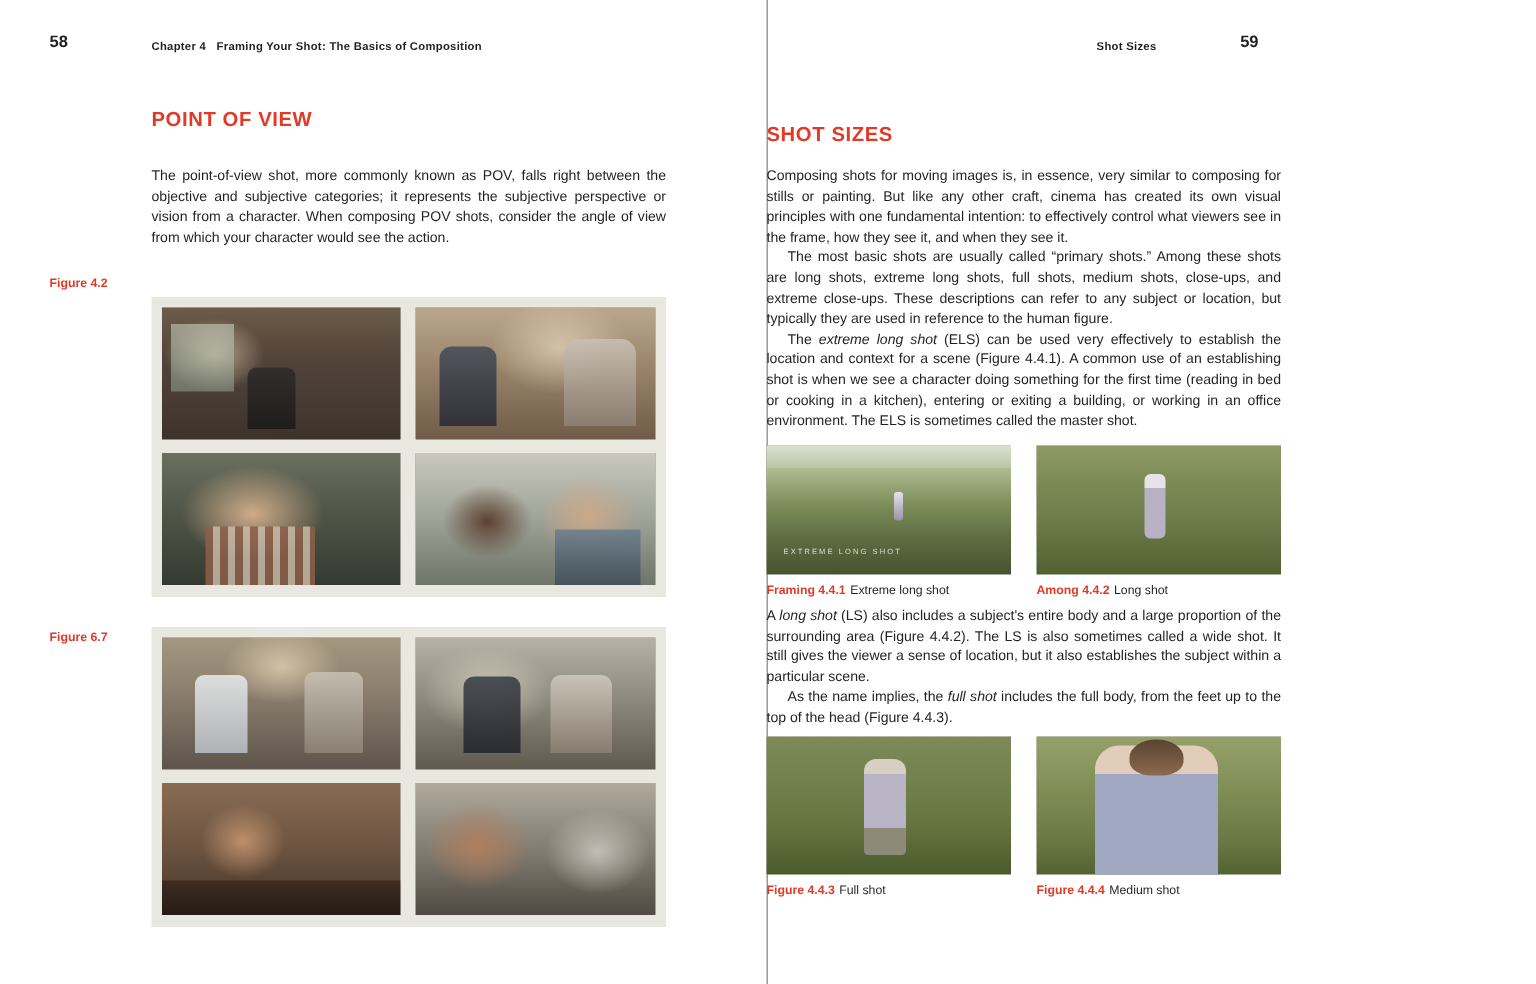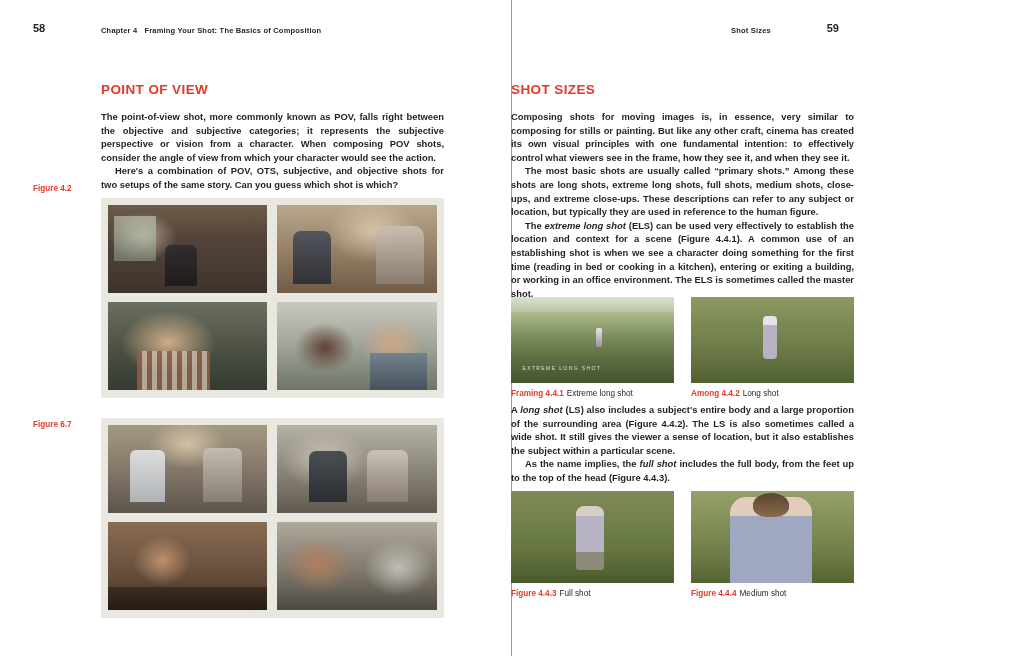--- a/index.html
+++ b/index.html
@@ -60,32 +60,32 @@
 
   
   h1.section {
     position: absolute;
     margin: 0;
     font-size: 13.5px;
     font-weight: bold;
     letter-spacing: 0.4px;
     color: #e23a28;
   }
-  .left h1.section { left: 101px; top: 82px; }
+  .left h1.section { left: 101px; top: 72px; }
   .right h1.section { left: 587px; top: 82px; }
 
   
   .col {
     position: absolute;
     font-size: 9.4px;
     line-height: 13.6px;
     text-align: justify;
     color: #231f20;
   }
-  .col p { margin: 0; font-weight: bold; }
+  .col p { margin: 0; }
   .col p.indent { text-indent: 14px; }
   .col i { font-style: italic; }
 
   
   .figlabel {
     position: absolute;
     font-size: 8.2px;
     font-weight: bold;
     color: #e23a28;
     white-space: nowrap;
@@ -278,21 +278,20 @@
 
     <div class="folio">58</div>
     <div class="runhead">
       <span class="chapnum">Chapter 4</span><span class="chaptitle">Framing Your Shot: The Basics of Composition</span>
     </div>
 
     <h1 class="section">POINT OF VIEW</h1>
 
     <div class="col" style="left:101px; top:110px; width:343px;">
       <p>The point-of-view shot, more commonly known as POV, falls right between the objective and subjective categories; it represents the subjective perspective or vision from a character. When composing POV shots, consider the angle of view from which your character would see the action.</p>
-      <p class="indent">Here's a combination of POV, OTS, subjective, and objective shots for two setups of the same story. Can you guess which shot is which?</p>
     </div>
 
     <div class="figlabel" style="left:33px; top:184px;">Figure 4.2</div>
     <div class="platebox" style="left:101px; top:198px; width:343px; height:200px;">
       <div class="plate" style="left:7px; top:7px; width:159px; height:88px;">
         <div class="ph ph-cafe1"></div>
       </div>
       <div class="plate" style="left:176px; top:7px; width:160px; height:88px;">
         <div class="ph ph-cafe2"></div>
       </div>

